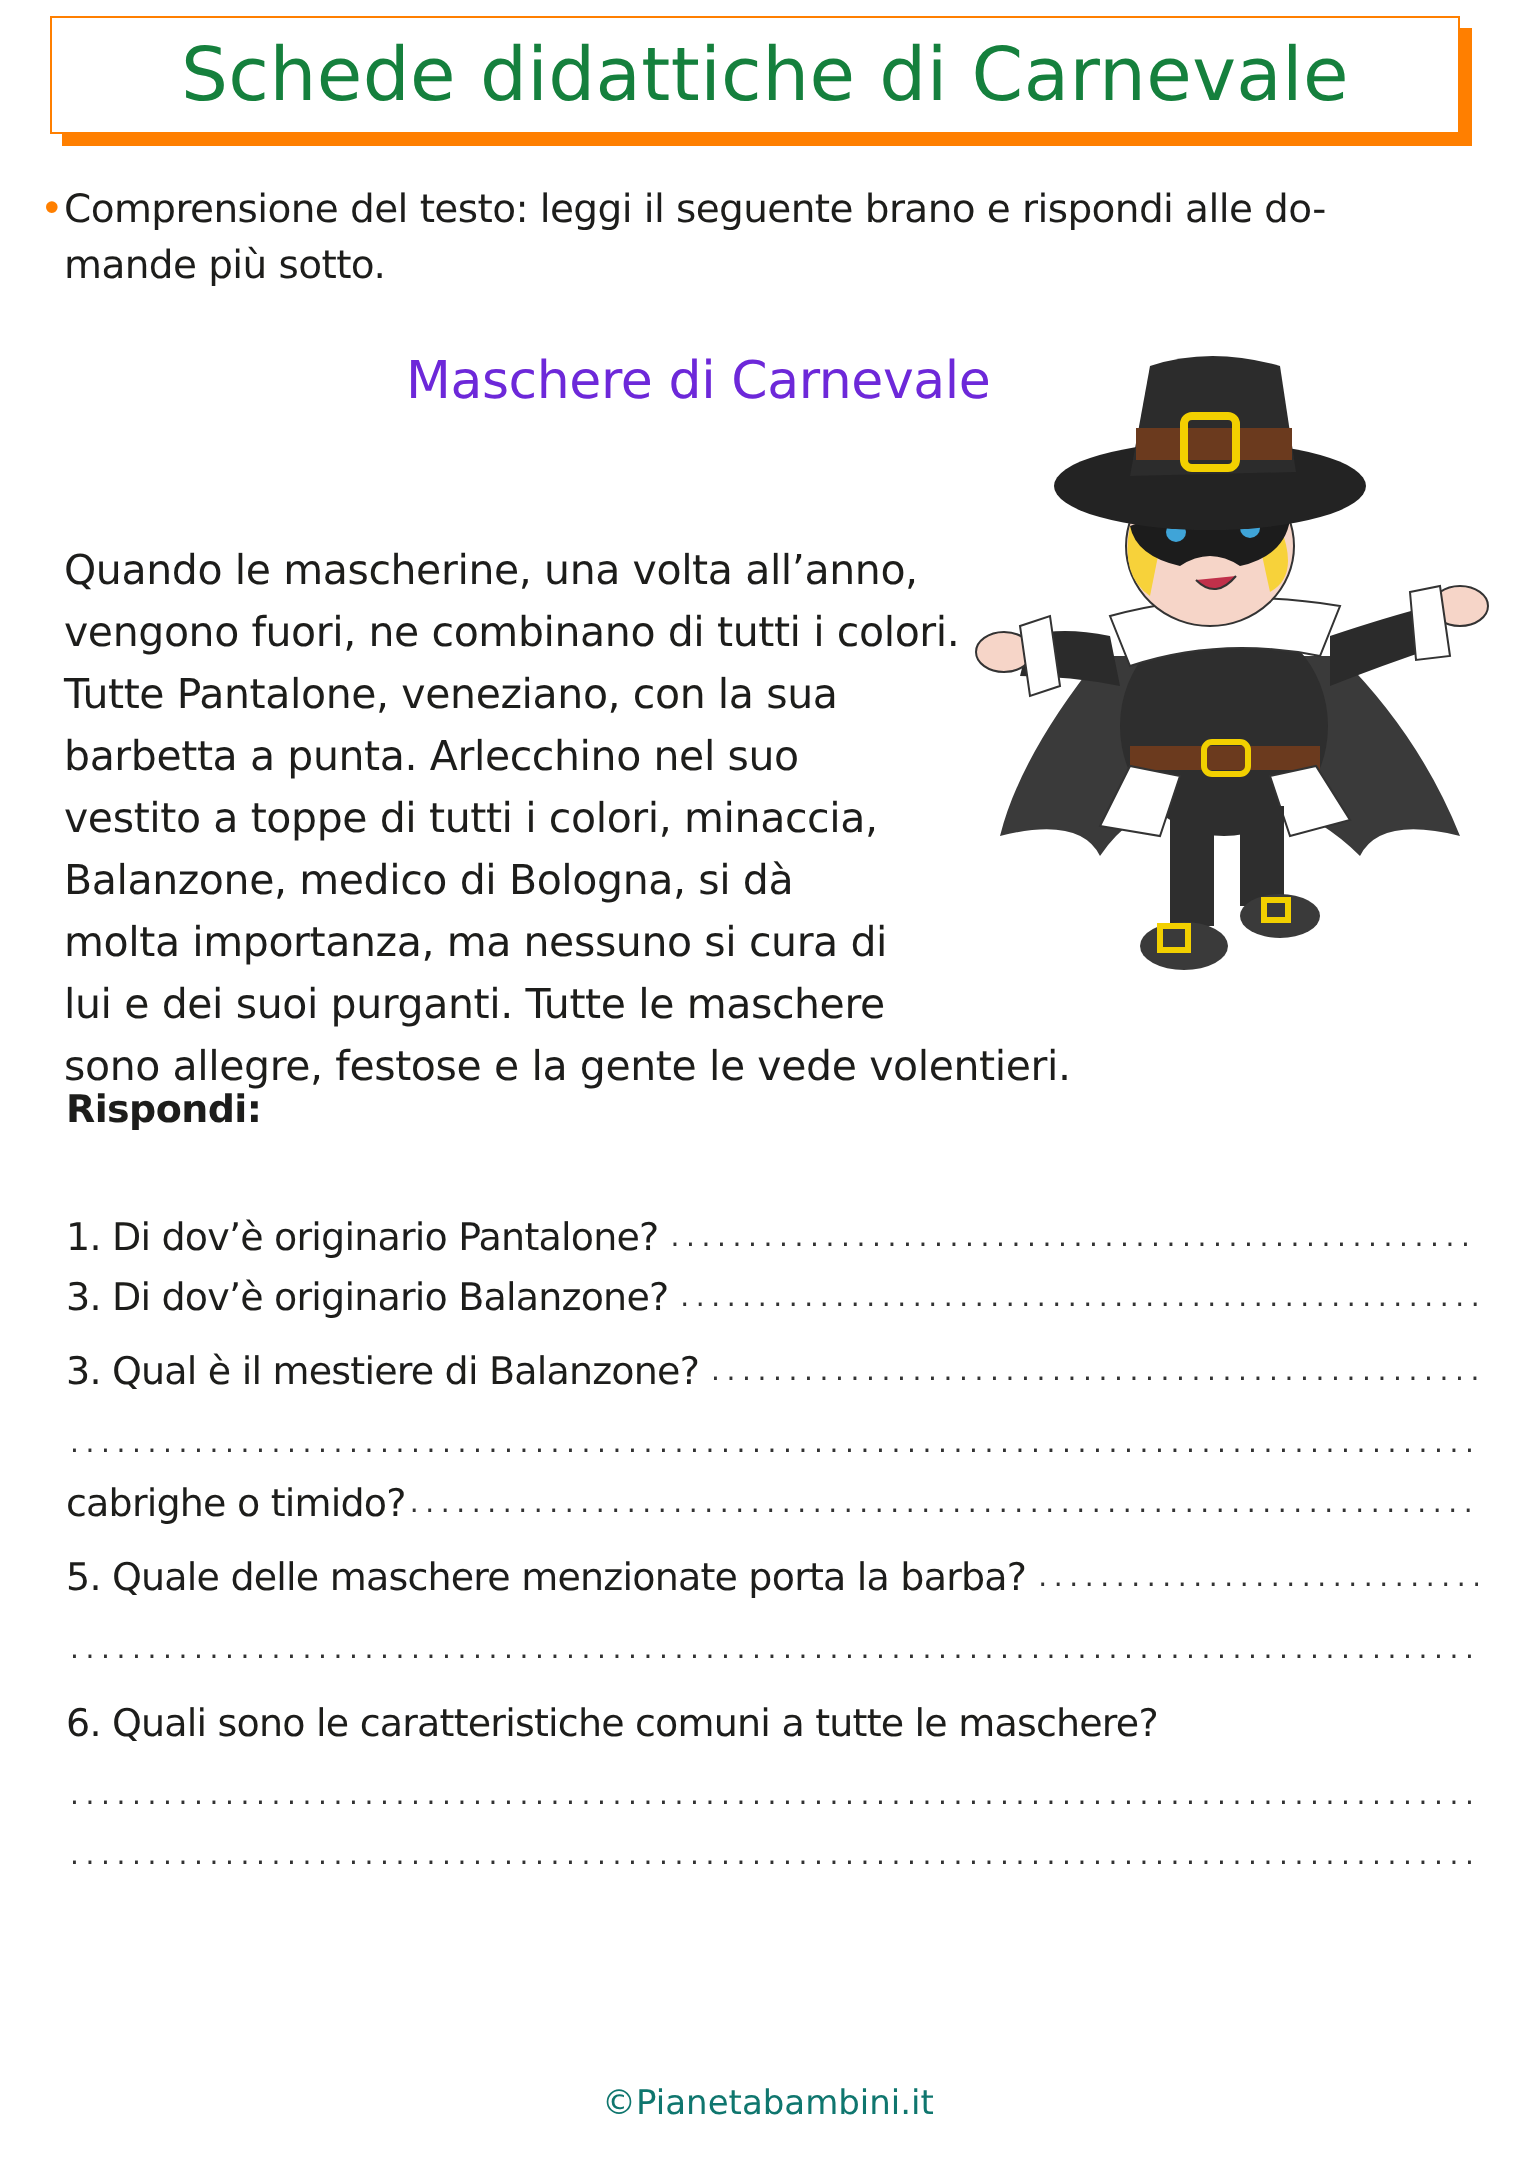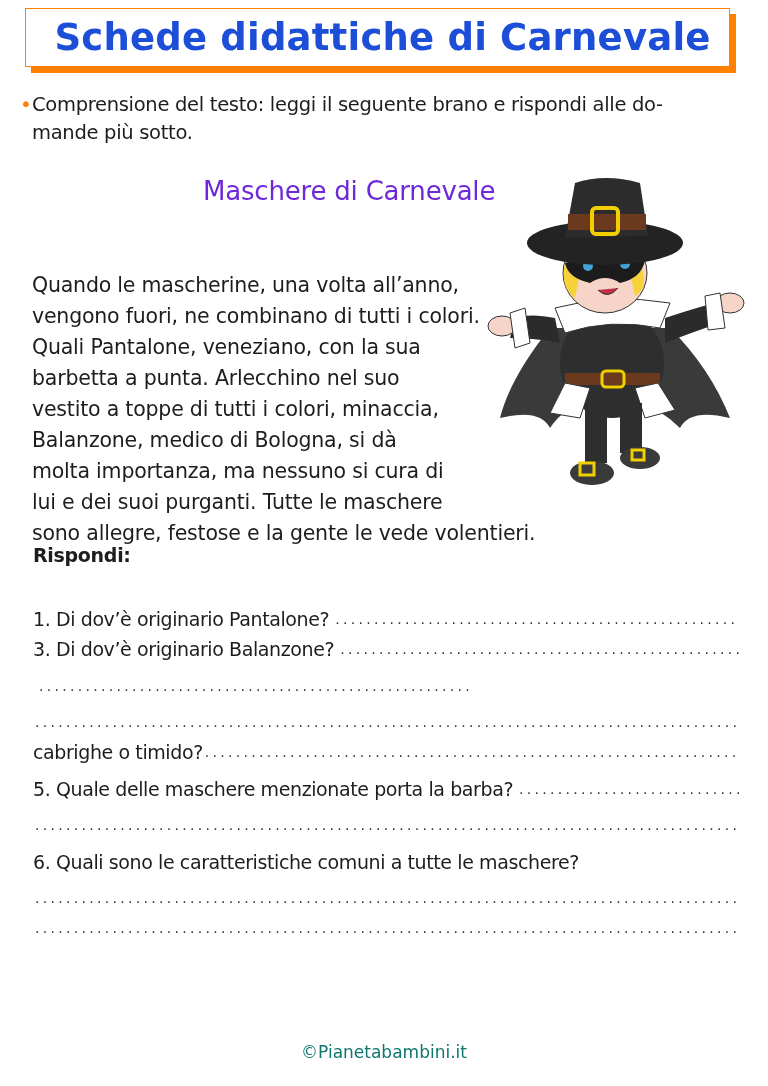--- a/index.html
+++ b/index.html
@@ -5,21 +5,21 @@
     html, body { margin: 0; padding: 0; background: #ffffff; }
     body { width: 768px; height: 1086px; position: relative; overflow: hidden;
            font-family: "DejaVu Sans", sans-serif; color: #1d1d1b; }
     .title-box {
       position: absolute; left: 25px; top: 8px; width: 703px; height: 57px;
       border: 1.5px solid #ff7f00; background: #fff;
       box-shadow: 6px 6px 0 0 #ff7f00;
       display: flex; align-items: center; justify-content: center;
     }
     .title-text {
-      color: #1d4ed8; font-weight: bold; font-size: 37px; letter-spacing: 0.2px;
+      color: #15803d; font-weight: normal; font-size: 37px; letter-spacing: 0.2px;
       font-family: "DejaVu Sans", sans-serif;
       margin-left: 10px;
     }
     .instructions {
       position: absolute; left: 20px; top: 90px; width: 725px;
       font-size: 19.5px; line-height: 28px; letter-spacing: -0.3px;
     }
     .bullet { color: #ff7f00; font-size: 20px; display: inline-block; width: 12px; }
     .inst-line2 { padding-left: 12px; }
     .story-title {
@@ -63,21 +63,21 @@
     <span class="bullet">•</span><span>Comprensione del testo: leggi il seguente brano e rispondi alle do-</span>
   </div>
   <div class="inst-line2">mande più sotto.</div>
 </div>
 
 <div class="story-title">Maschere di Carnevale</div>
 
 <div class="story">
   <div>Quando le mascherine, una volta all’anno,</div>
   <div>vengono fuori, ne combinano di tutti i colori.</div>
-  <div>Quali Pantalone, veneziano, con la sua</div>
+  <div>Tutte Pantalone, veneziano, con la sua</div>
   <div>barbetta a punta. Arlecchino nel suo</div>
   <div>vestito a toppe di tutti i colori, minaccia,</div>
   <div>Balanzone, medico di Bologna, si dà</div>
   <div>molta importanza, ma nessuno si cura di</div>
   <div>lui e dei suoi purganti. Tutte le maschere</div>
   <div>sono allegre, festose e la gente le vede volentieri.</div>
 </div>
 
 <svg class="illustration" viewBox="0 0 270 320" xmlns="http://www.w3.org/2000/svg">
 
@@ -133,20 +133,21 @@
 <div class="questions">
   <div class="q-line">
     <span class="q-text">1. Di dov’è originario Pantalone?</span>
     <span class="dots">........................................................</span>
   </div>
   <div class="q-line">
     <span class="q-text">3. Di dov’è originario Balanzone?</span>
     <span class="dots">........................................................</span>
   </div>
   <div class="q-line tall">
+    <span class="q-text">3. Qual è il mestiere di Balanzone?</span>
     <span class="dots">........................................................</span>
   </div>
   <div class="q-line">
     <span class="dots full">................................................................................................................</span>
   </div>
   <div class="q-line">
     <span class="q-text">cabrighe o timido?</span>
     <span class="dots full">................................................................................................</span>
   </div>
   <div class="q-line tall">

